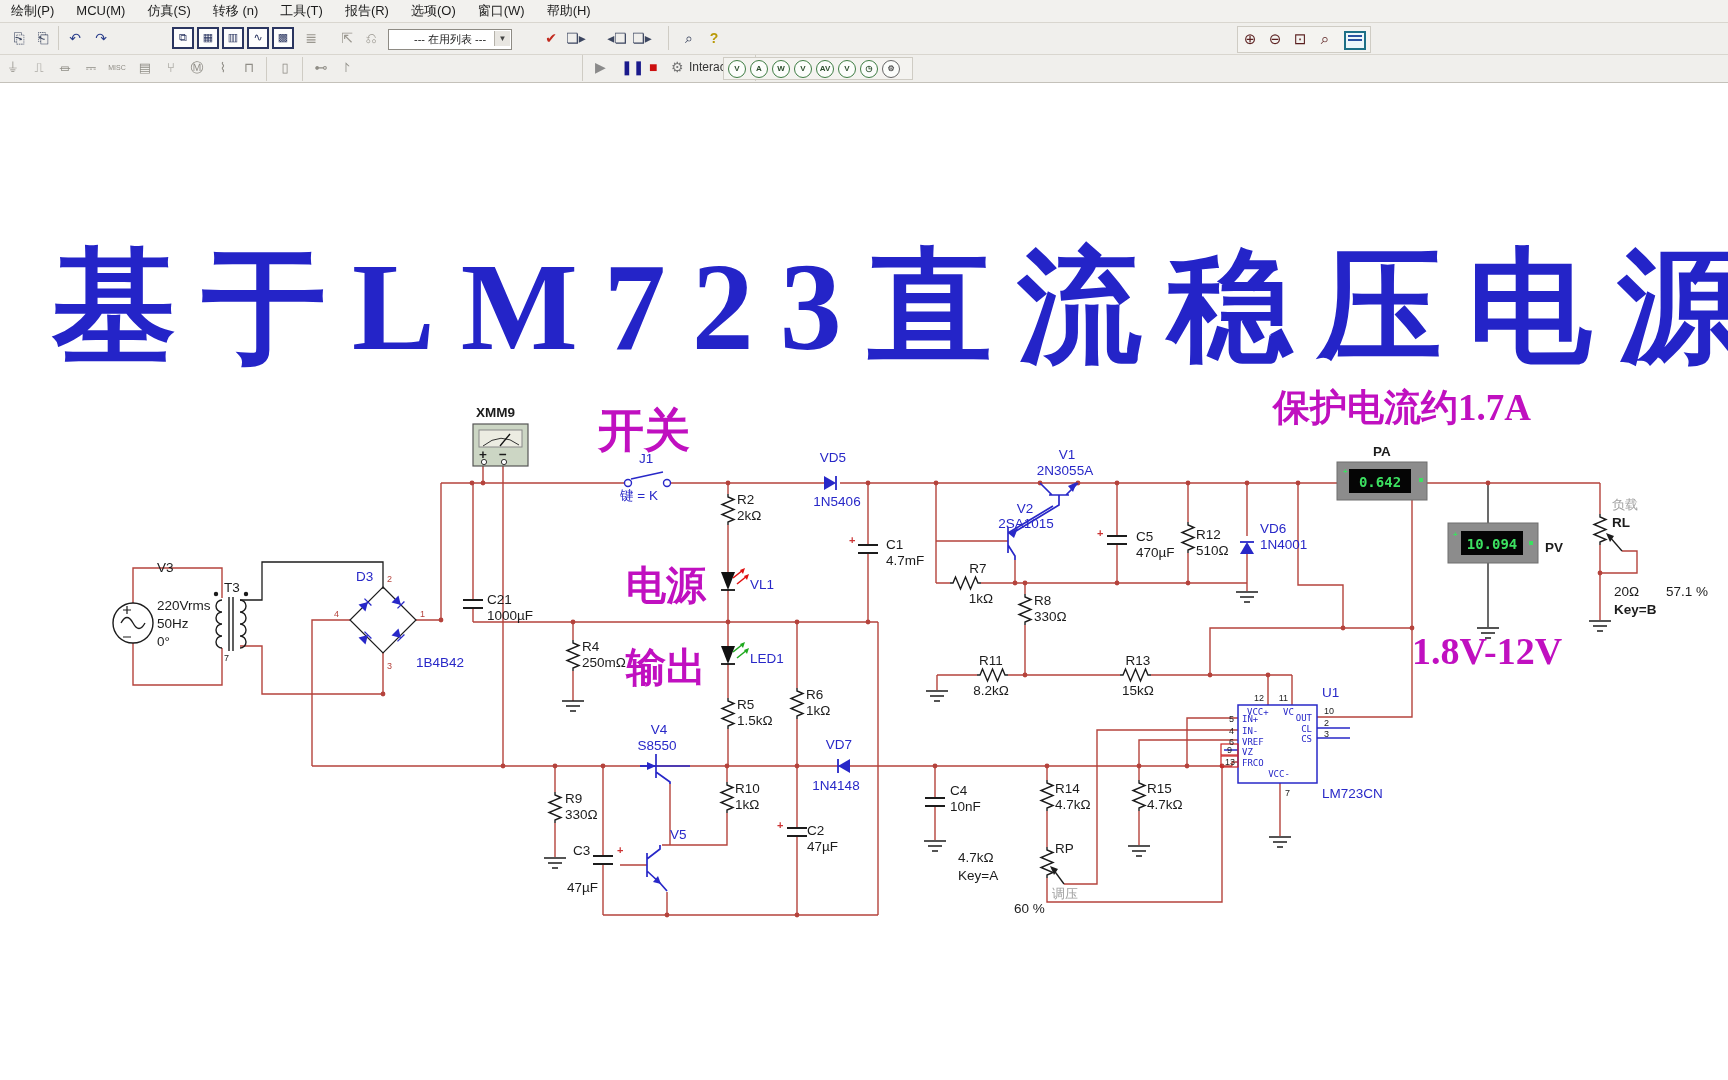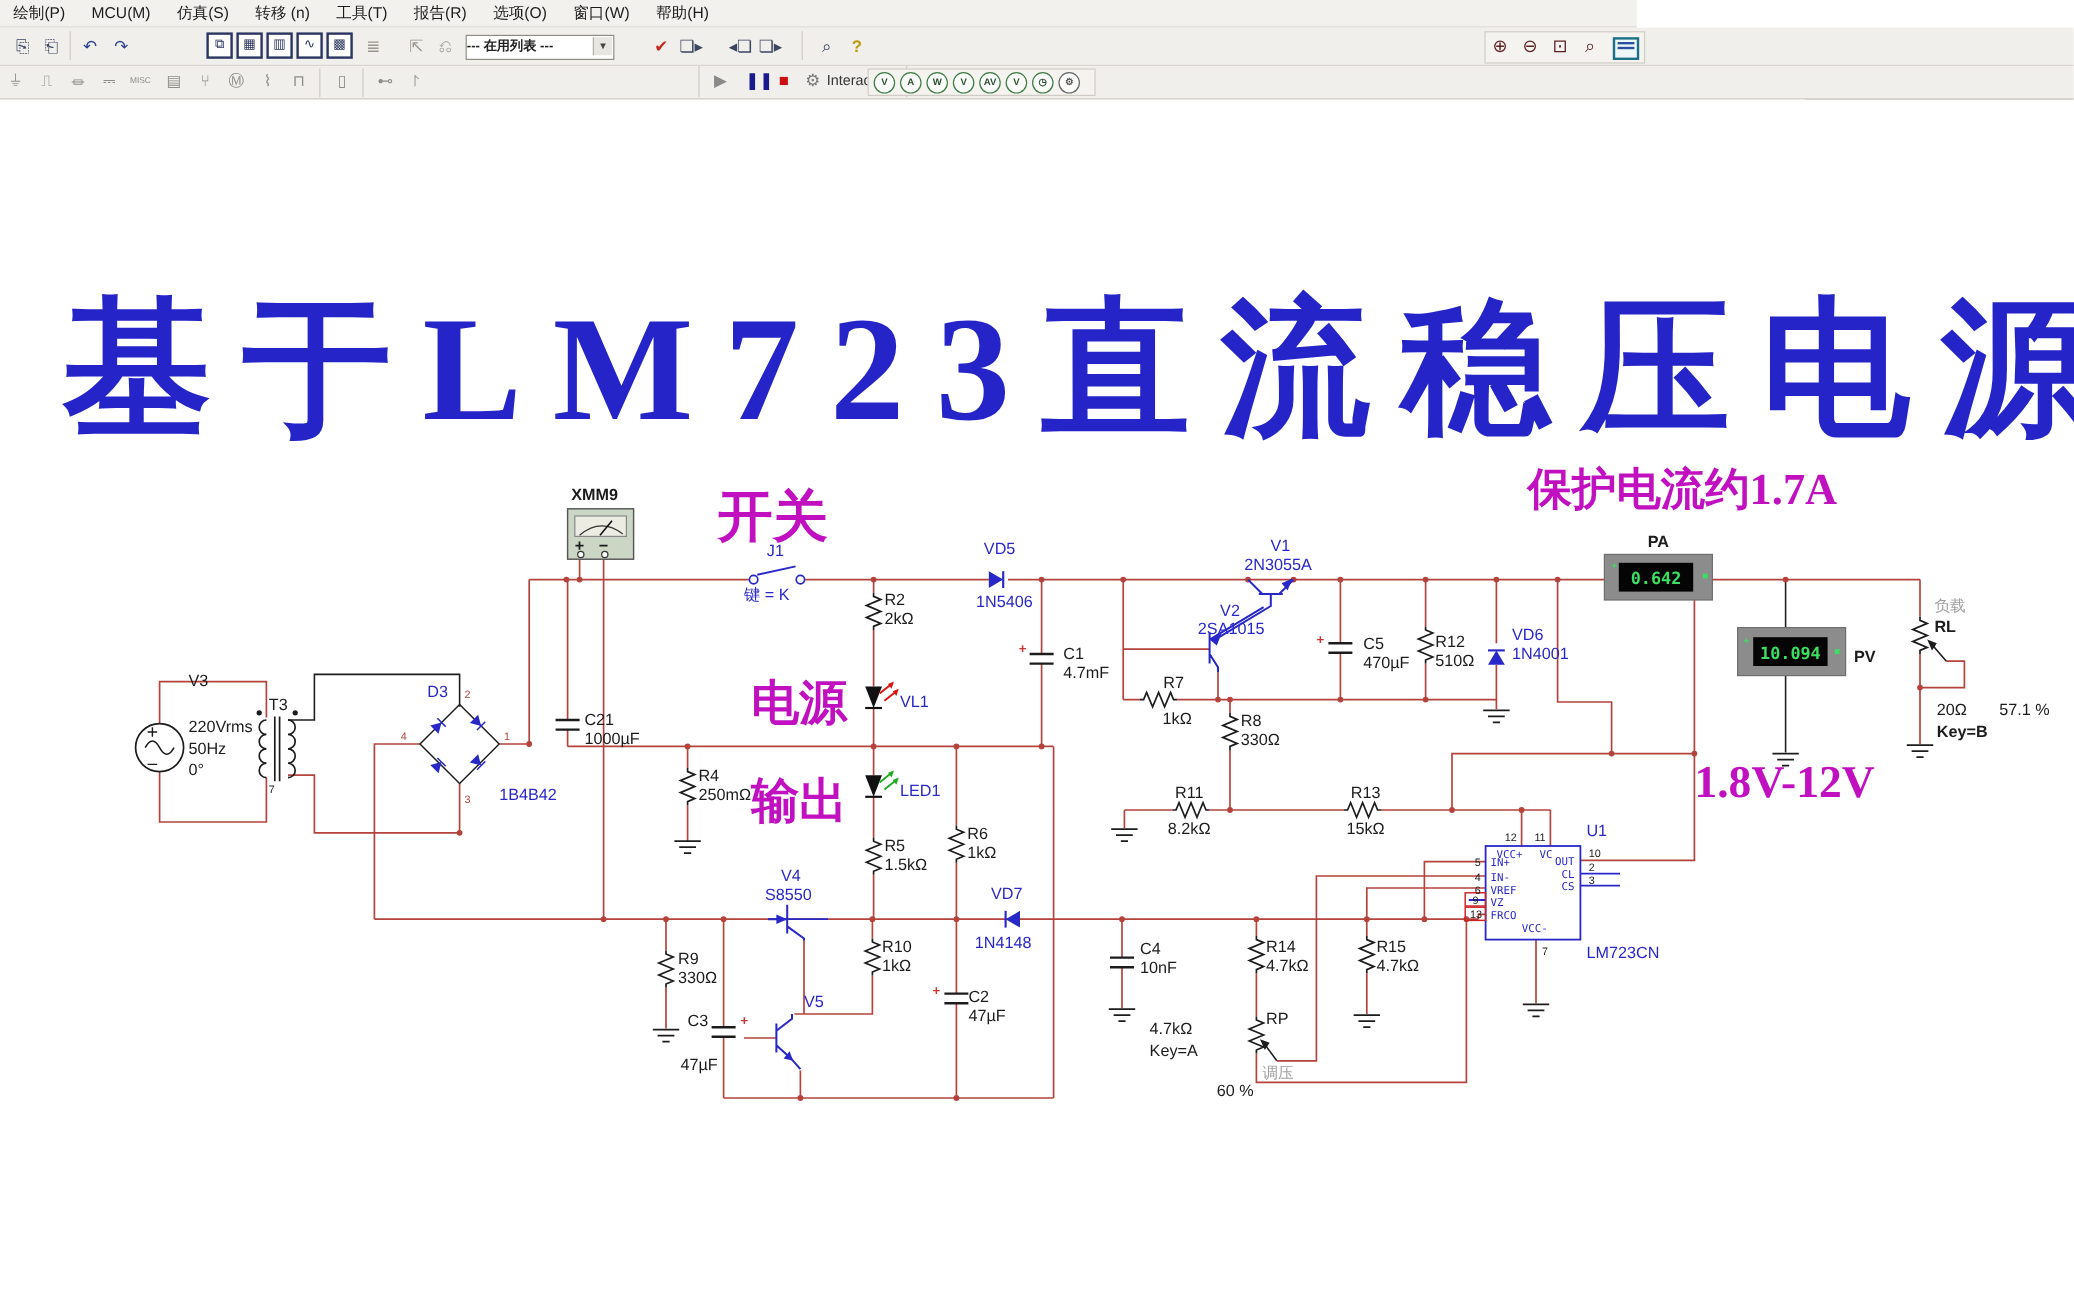--- a/index.html
+++ b/index.html
@@ -1,32 +1,32 @@
 <!DOCTYPE html>
 <html><head>
 <meta charset="utf-8">
 <style>
   html,body{margin:0;padding:0;width:1728px;height:1080px;overflow:hidden;
     font-family:"Liberation Sans",sans-serif;background:#fff;}
   
-  .menubar{position:absolute;left:0;top:0;width:1364px;height:22px;background:#f2f1ee;
+  .menubar{position:absolute;left:0;top:0;width:1728px;height:22px;background:#f2f1ee;
     border-bottom:1px solid #d9d6cf;font-size:13px;color:#1c1c1c;white-space:nowrap;}
   .menubar span{display:inline-block;padding:2px 11px 3px 11px;cursor:default;}
   .tb{position:absolute;left:0;width:1728px;background:#f0efec;}
   .tb1{top:23px;height:31px;border-bottom:1px solid #d9d6cf;}
   .tb2{top:55px;height:27px;border-bottom:1px solid #c4c1ba;}
   .tbtn{position:absolute;top:4px;width:22px;height:22px;text-align:center;line-height:22px;
     font-size:14px;color:#3c4660;cursor:default;}
   .boxico{border:2px solid #2a3560;background:#fdfdfd;width:18px;height:18px;line-height:17px;
     font-size:11px;color:#2a3560;}
   .grayico{color:#9a978f;}
   .vsep{position:absolute;top:3px;width:1px;height:24px;background:#cfccc4;}
   .dropdown{position:absolute;left:388px;top:6px;width:122px;height:19px;background:#fff;
     border:1px solid #8e8b84;font-size:11px;color:#222;line-height:18px;}
-  .dropdown .txt{padding-left:0;font-weight:bold;}
+  .dropdown .txt{padding-left:25px;}
   .dropdown .arrow{position:absolute;right:1px;top:1px;width:15px;height:15px;background:#e8e6e1;
     border-left:1px solid #b5b2aa;font-size:8px;text-align:center;line-height:15px;color:#444;}
   .ctbtn{position:absolute;top:2px;width:22px;height:22px;text-align:center;line-height:22px;
     font-size:13px;color:#8f8d86;}
   .transport{position:absolute;left:582px;top:0px;height:26px;border-left:1px solid #cfccc4;
     border-right:1px solid #cfccc4;}
   .probebox{position:absolute;left:723px;top:2px;height:21px;width:188px;border:1px solid #cfccc4;
     background:#f4f3f0;}
   .probe{position:absolute;top:2px;width:16px;height:16px;border:1.5px solid #3f7d44;border-radius:50%;
     background:#fbfdfb;font-size:8px;font-weight:bold;color:#2c4e2e;text-align:center;line-height:15px;}

